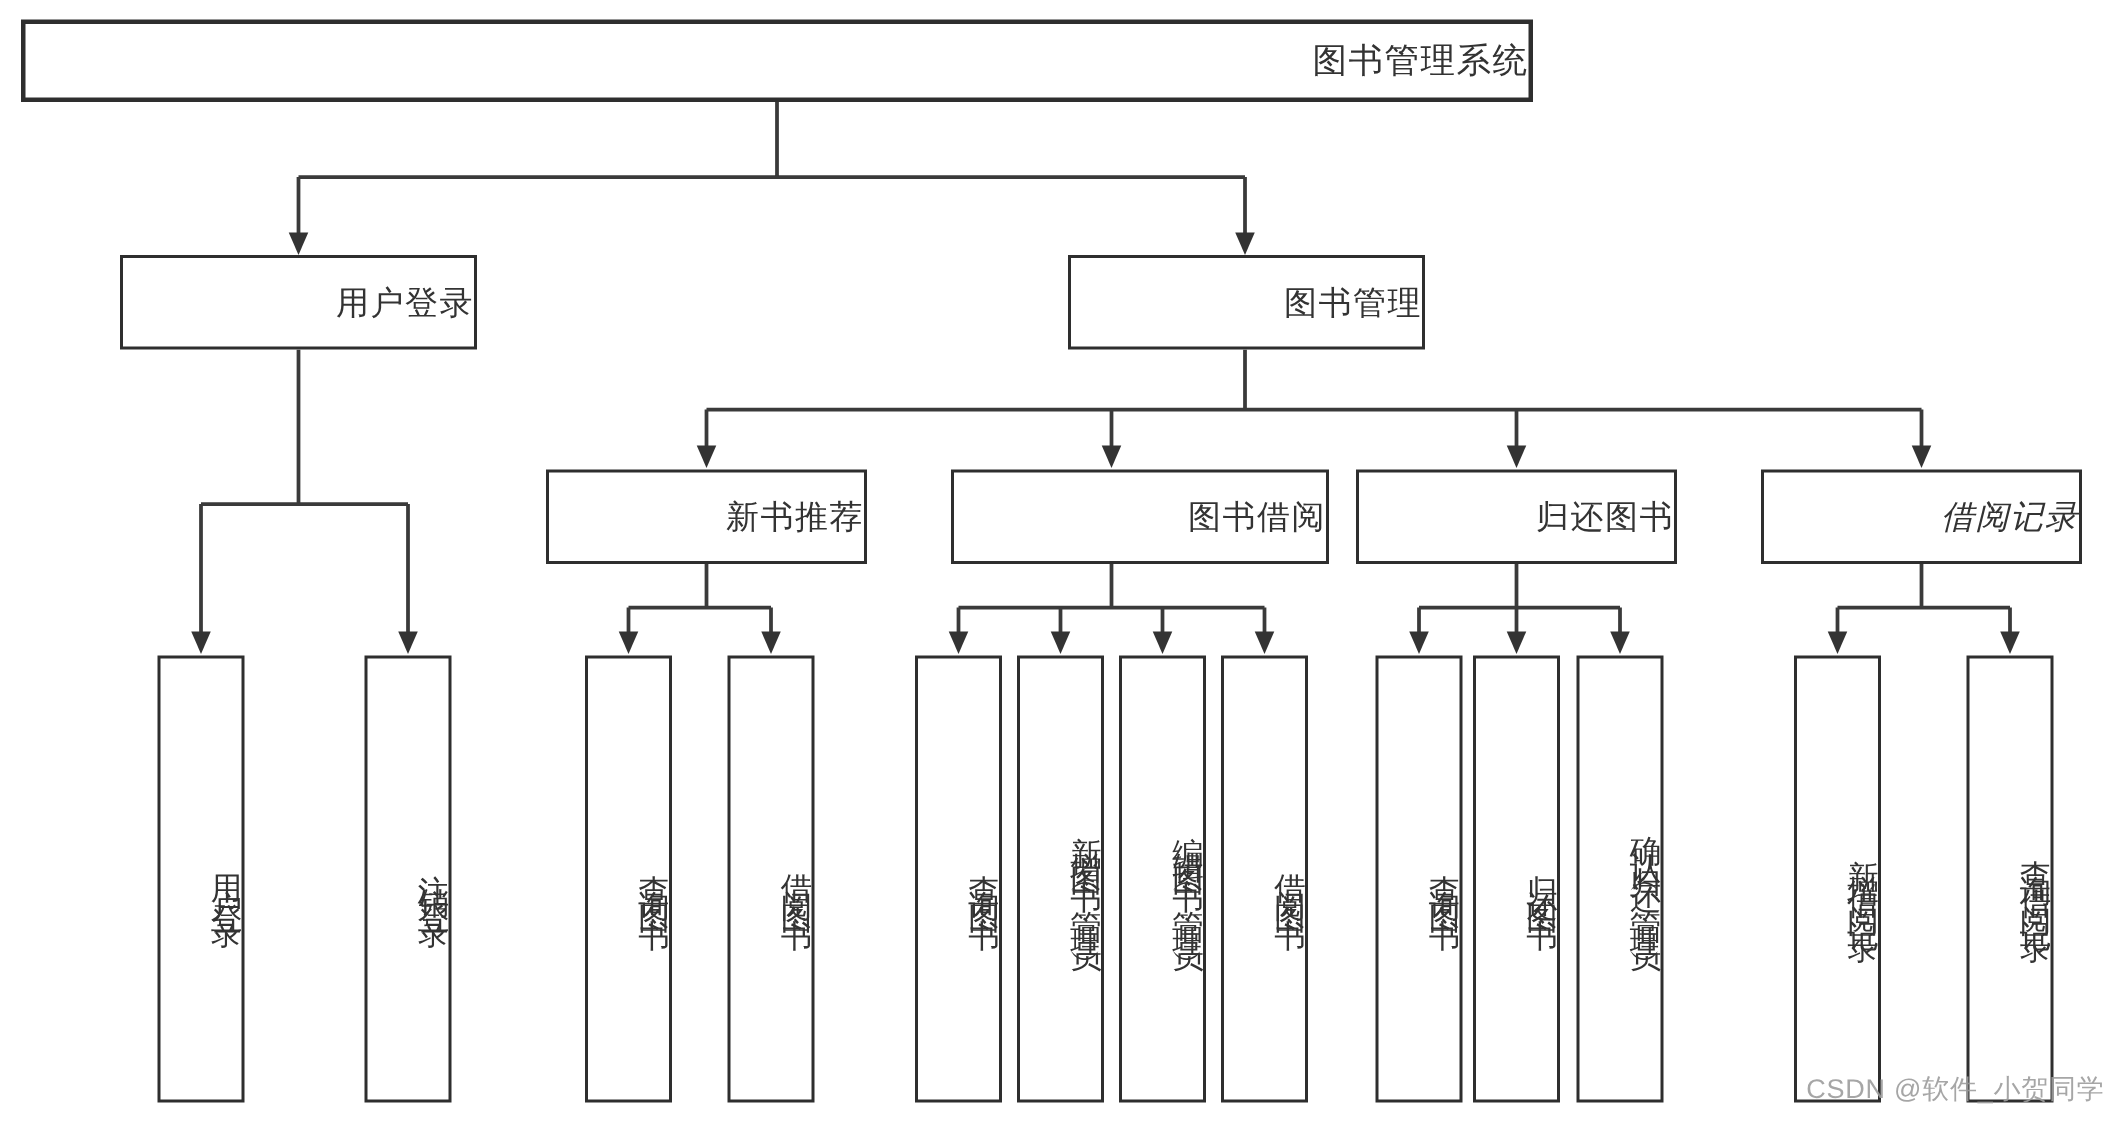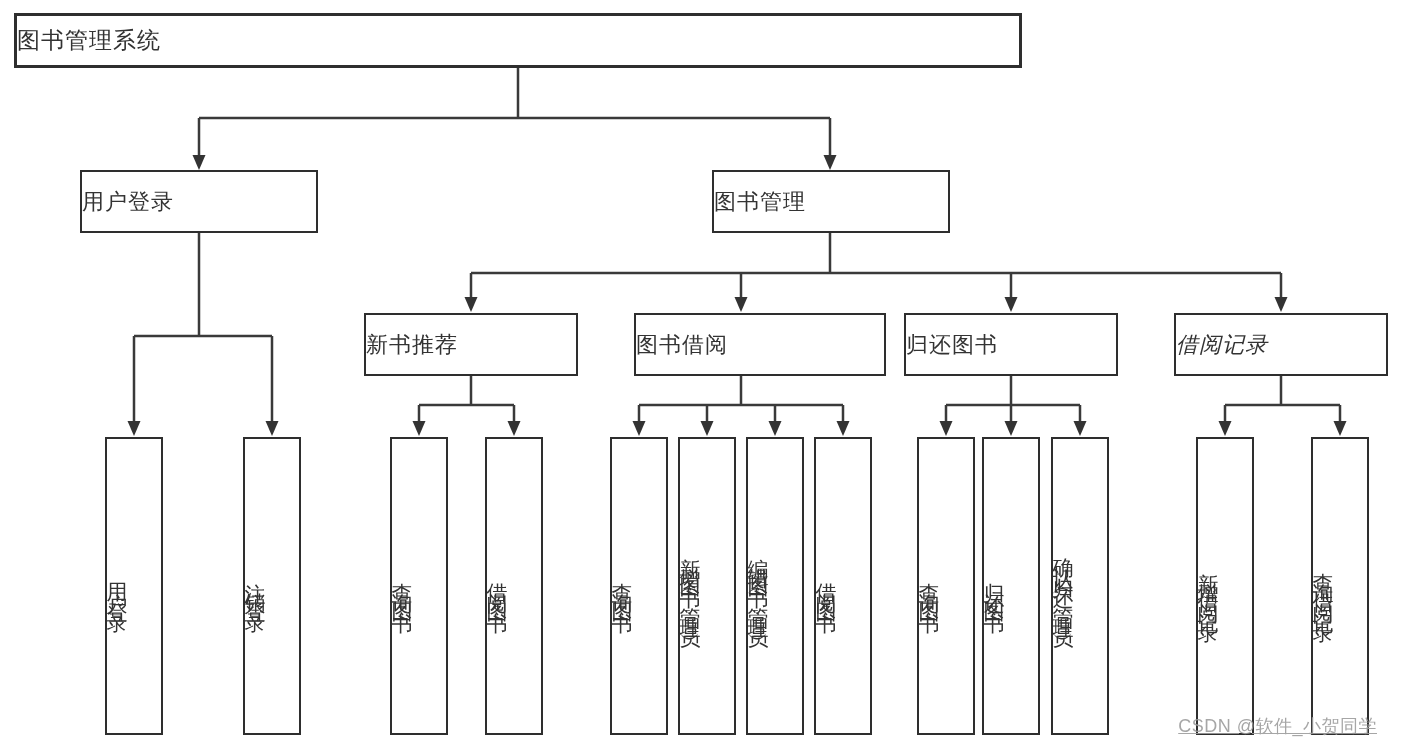--- a/index.html
+++ b/index.html
@@ -3,43 +3,43 @@
 <meta charset="utf-8">
 <style>
   html,body{margin:0;padding:0;background:#ffffff;}
   .canvas{
     position:relative;width:1405px;height:747px;background:#fff;overflow:hidden;
     font-family:"Liberation Sans","DejaVu Sans",sans-serif;color:#333;
   }
   .wires{position:absolute;left:0;top:0;width:1405px;height:747px;}
   .node{
     position:absolute;box-sizing:border-box;background:#fff;
-    border:2.5px solid #2e2e2e;display:flex;align-items:center;justify-content:flex-start;
+    border:2.5px solid #2e2e2e;display:flex;align-items:center;justify-content:flex-end;
     font-size:22px;color:#333;letter-spacing:1px;z-index:2;text-align:center;
   }
   .root{left:14px;top:13px;width:1008px;height:55px;border-width:3px;font-size:23px;}
   .b0{left:80px;top:170px;width:238px;height:63px;}
   .b1{left:712px;top:170px;width:238px;height:63px;}
   .g0{left:364px;top:313px;width:214px;height:63px;}
   .g1{left:634px;top:313px;width:252px;height:63px;}
   .g2{left:904px;top:313px;width:214px;height:63px;}
   .g3{left:1174px;top:313px;width:214px;height:63px;font-style:italic;}
   .leaf{top:437px;width:58px;height:298px;}
   .leaf .vlabel{
     writing-mode:vertical-rl;text-orientation:mixed;
     font-size:21px;letter-spacing:10px;line-height:1;white-space:nowrap;
   }
   .l0{left:105px;}  .l1{left:243px;}
   .l2{left:390px;}  .l3{left:485px;}
   .l4{left:610px;}  .l5{left:678px;}  .l6{left:746px;}  .l7{left:814px;}
   .l8{left:917px;}  .l9{left:982px;}  .l10{left:1051px;}
   .l11{left:1196px;} .l12{left:1311px;}
   .watermark{
-    position:absolute;right:28px;top:714px;z-index:5;
-    font-size:18px;color:#9d9d9d;letter-spacing:0.5px;opacity:.9;text-decoration:underline;
+    position:absolute;right:2px;top:714px;z-index:5;
+    font-size:18px;color:#9d9d9d;letter-spacing:0.5px;opacity:.9;
   }
   .wires path{stroke:#3a3a3a;stroke-width:2.5;fill:none;}
   .wires polygon{fill:#333;}
 </style>
 </head>
 <body>
 
 <div class="canvas">
 
   <svg class="wires" viewBox="0 0 1405 747" xmlns="http://www.w3.org/2000/svg">

